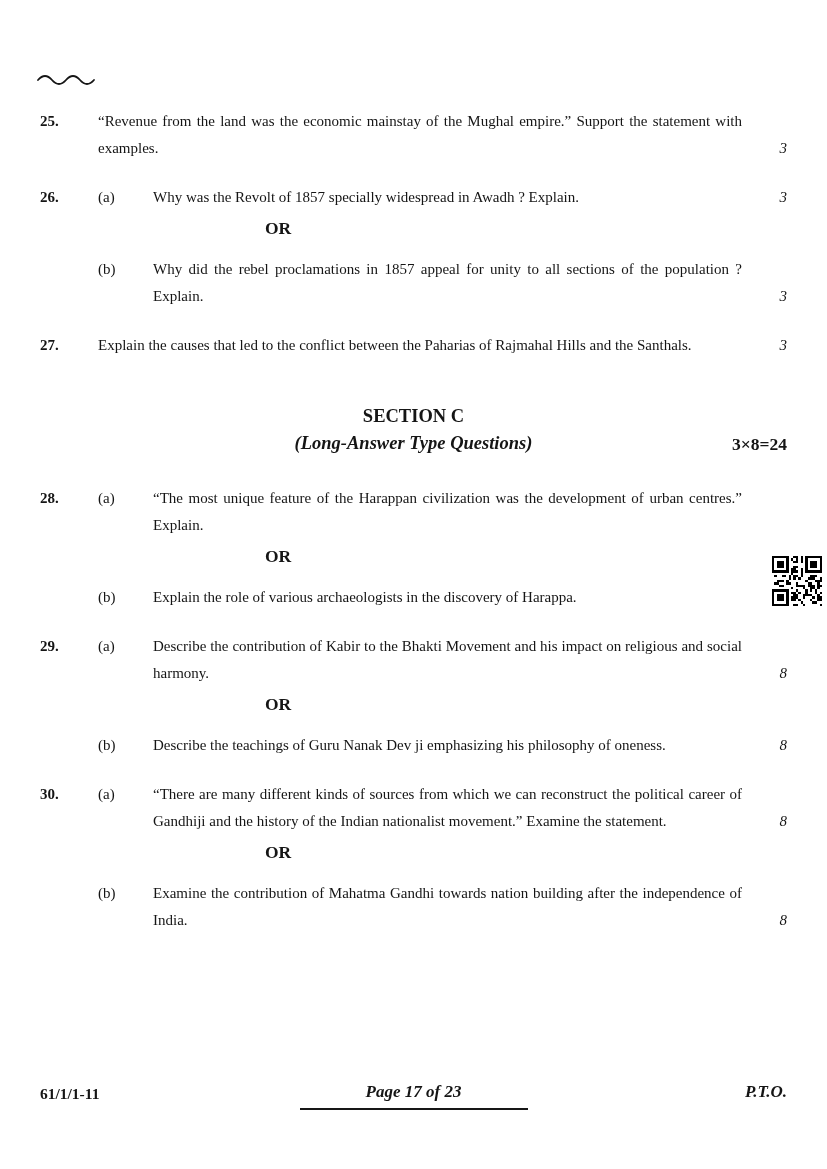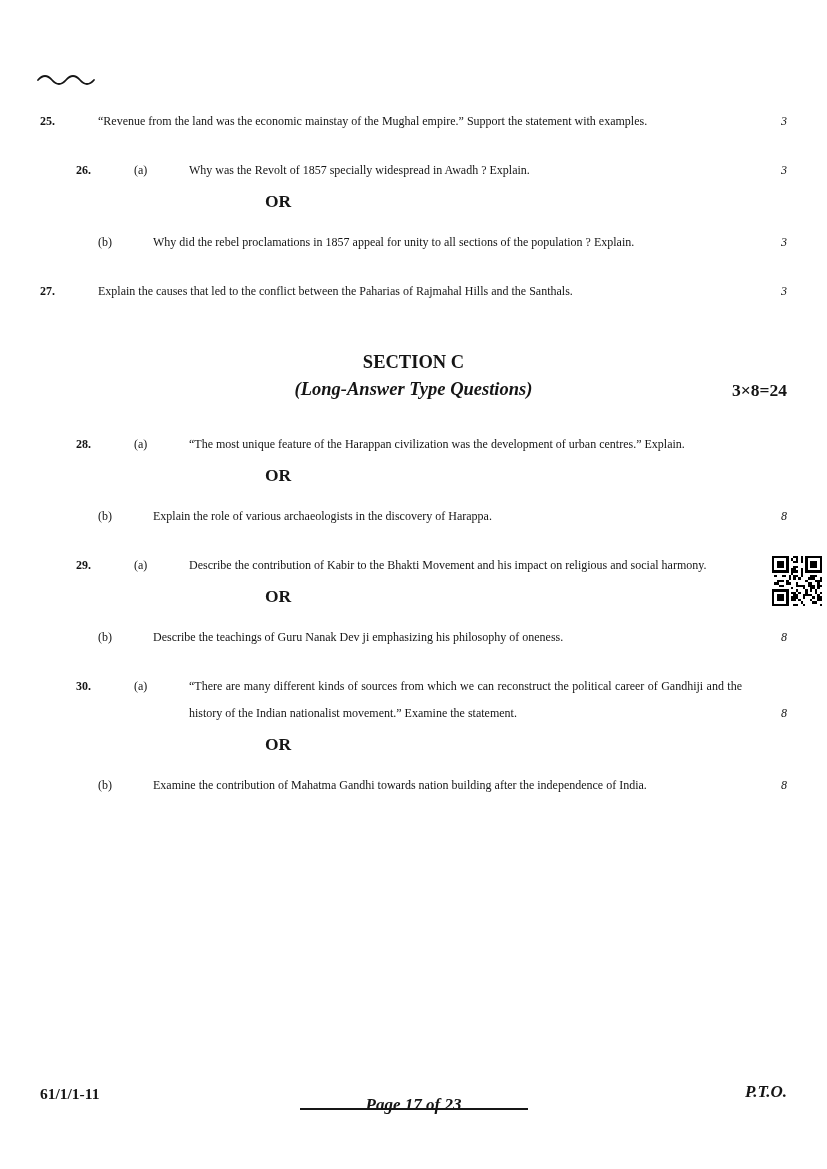--- a/index.html
+++ b/index.html
@@ -17,24 +17,24 @@
 
   .content {
     position:absolute;
     left:40px; right:40px; top:108px;
   }
 
   .qrow {
     display:grid;
     grid-template-columns:58px 55px 1fr 45px;
     margin-bottom:22px;
-    font-size:12px;
+    font-size:15px;
     line-height:27px;
   }
-  .qrow.tight { margin-bottom:4px;margin-left:36px; }
+  .qrow.tight { margin-bottom:4px; }
   .qnum  { grid-column:1; font-weight:bold; }
   .qpart { grid-column:2; }
   .qtext { grid-column:3; text-align:justify; }
   .qtext.span2 { grid-column:2 / 4; }
   .qmarks {
     grid-column:4;
     font-style:italic;
     text-align:right;
     align-self:end;
   }
@@ -72,21 +72,21 @@
     top:556px; right:5px;
     width:50px; height:50px;
   }
 
   .footer { position:absolute; left:40px; right:40px; top:1082px; height:40px; }
   .footer-code {
     position:absolute; left:0; top:3px;
     font-weight:bold; font-size:15.5px;
   }
   .footer-page {
-    position:absolute; left:50%; transform:translateX(-50%); top:13px;
+    position:absolute; left:50%; transform:translateX(-50%); top:0;
     font-weight:bold; font-style:italic; font-size:17px;
   }
   .footer-line {
     position:absolute; left:50%; transform:translateX(-50%); top:26px;
     width:228px; border-top:2px solid #161616;
   }
   .footer-pto {
     position:absolute; right:0; top:0;
     font-weight:bold; font-style:italic; font-size:17px;
   }

